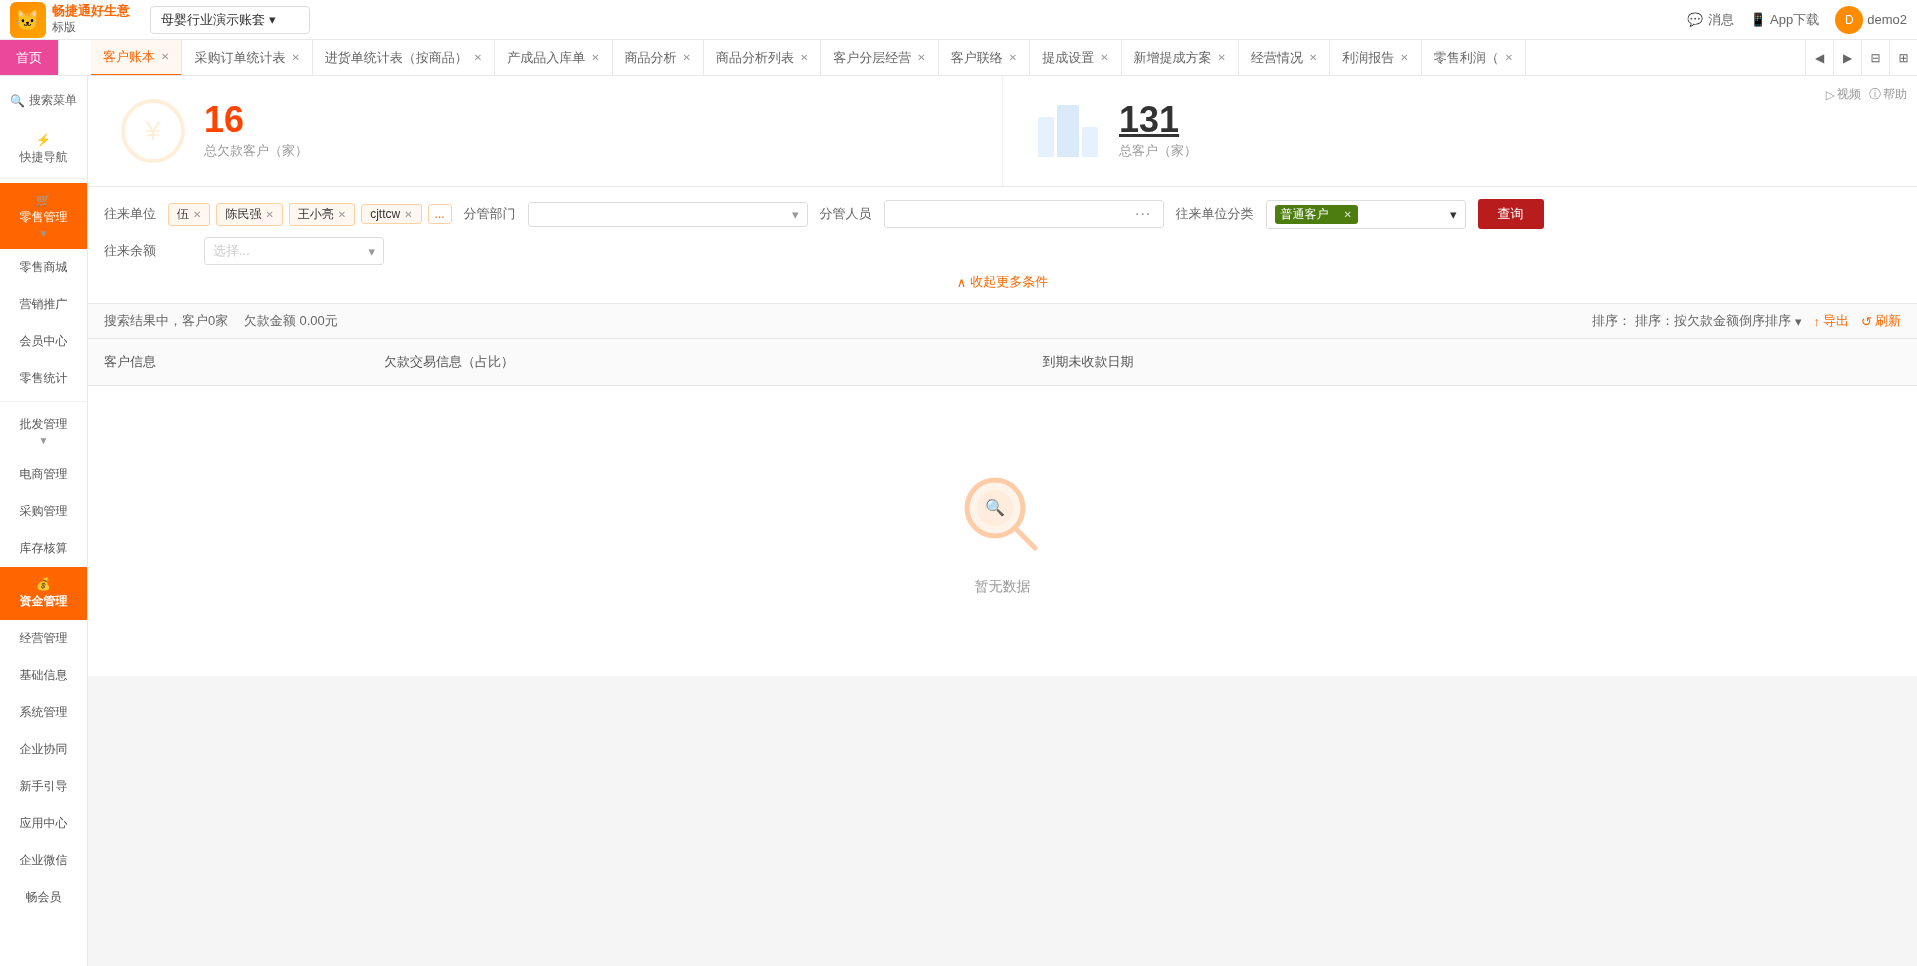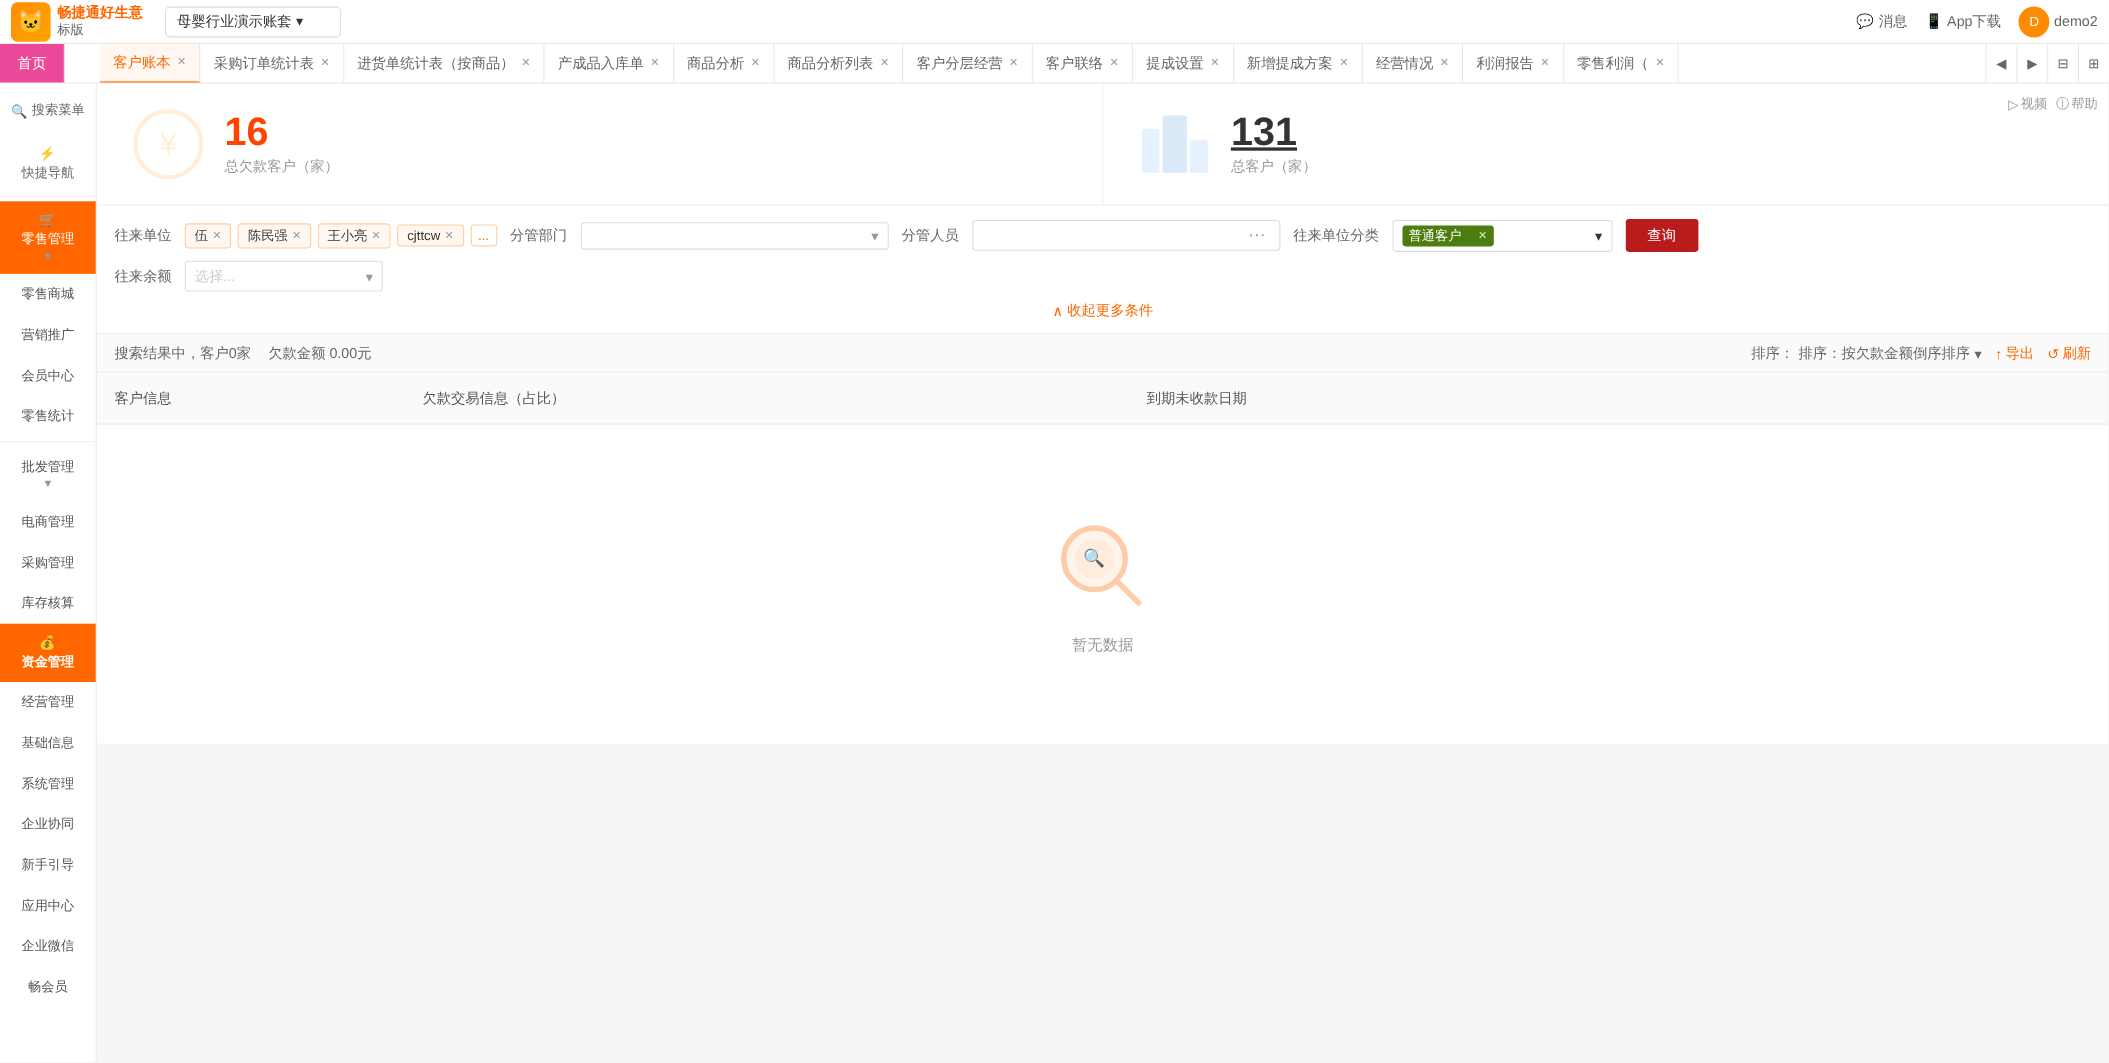--- a/index.html
+++ b/index.html
@@ -360,21 +360,21 @@
                 <span class="orange-tag-close">✕</span>
               </div>
               <span>▾</span>
             </div>
 
             <button class="query-btn">查询</button>
           </div>
 
           <div class="filter-row">
             <span class="filter-label">往来余额</span>
-            <div class="filter-select" style="min-width:180px;">
+            <div class="filter-select" style="min-width:180px;margin-left:36px;">
               <span style="color:#ccc;">选择...</span>
               <span>▾</span>
             </div>
           </div>
 
           <div class="collapse-btn">
             <span>∧</span>
             <span>收起更多条件</span>
           </div>
         </div>

